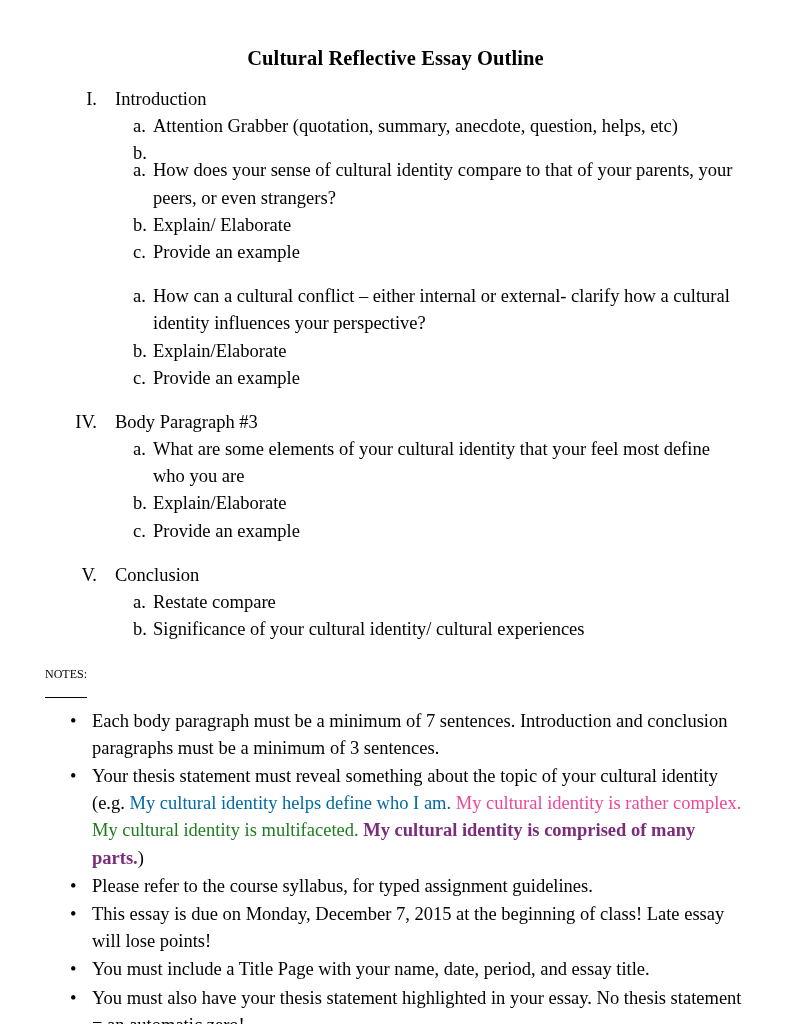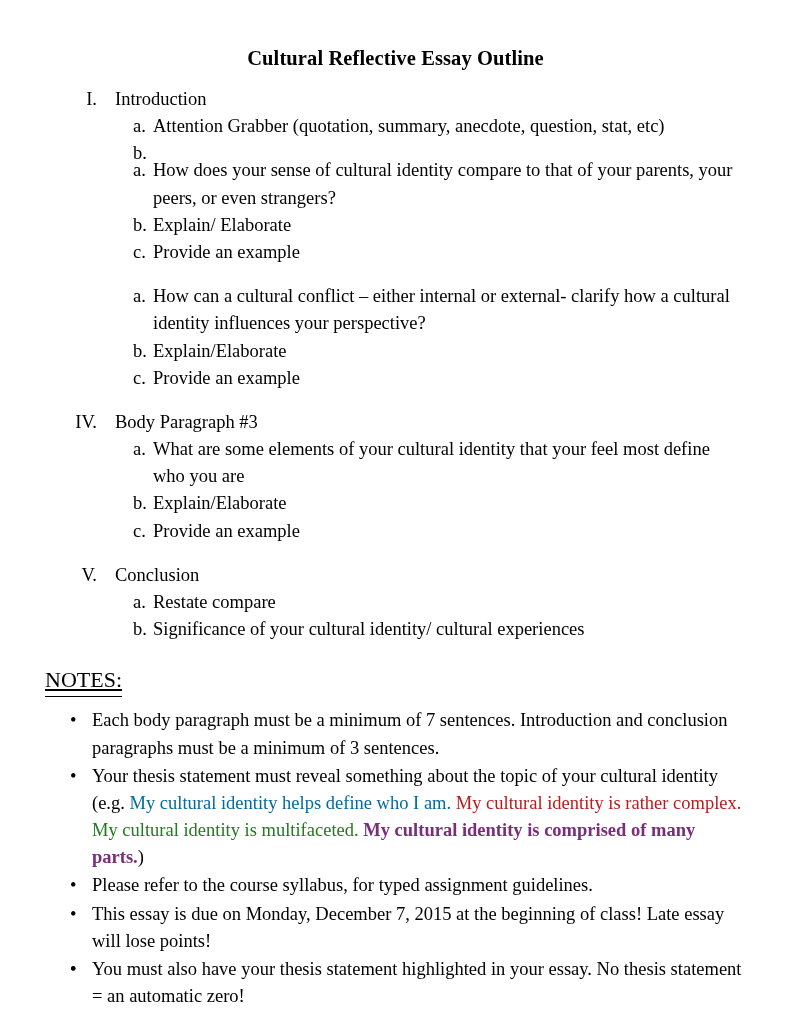--- a/index.html
+++ b/index.html
@@ -88,26 +88,25 @@
   
   .notes-wrap {
     position: absolute;
     top: 664px;
     left: 0;
     width: 791px;
   }
   .notes-heading {
     position: relative;
     margin-left: 45px;
-    font-size: 22px;
+    font-size: 12px;
     line-height: 1.47;
     display: inline-block;
     border-bottom: 1px solid #000;
-    padding-bottom: 0px;
-    text-decoration: underline;
+    padding-bottom: 13px;
   }
   .notes-list {
     margin: 0;
     padding: 0;
     list-style: none;
     margin-top: 10px;
   }
   .note-item {
     position: relative;
     padding-left: 92px;
@@ -119,36 +118,36 @@
   .note-bullet {
     position: absolute;
     left: 70px;
     top: 0;
     font-size: 18.5px;
     line-height: 1.47;
   }
 
   
   .ex-red    { color: #0369a1; text-align: center; }
-  .ex-blue   { color: #b91c1c; }
+  .ex-blue   { color: #ec4899; }
   .ex-green  { color: #1e7b1e; }
   .ex-purple { color: #7b2d7b; font-weight: bold; }
 </style>
 </head>
 <body>
 
 <div class="page">
 
   <div class="doc-title">Cultural Reflective Essay Outline</div>
 
   <div class="outline">
       <div class="roman-group">
         <div class="roman-row"><span class="roman-marker">I.</span><span>Introduction</span></div>
         <ul class="sub-list">
-          <li class="sub-row"><span class="sub-marker">a.</span><span>Attention Grabber (quotation, summary, anecdote, question, stat, etc)</span></li>
+          <li class="sub-row"><span class="sub-marker">a.</span><span>Attention Grabber (quotation, summary, anecdote, question, helps, etc)</span></li>
           <li class="sub-row"><span class="sub-marker">b.</span></li>
         </ul>
       </div>
       <div class="roman-group">
         <ul class="sub-list">
           <li class="sub-row"><span class="sub-marker">a.</span><span>How does your sense of cultural identity compare to that of your parents, your peers, or even strangers?</span></li>
           <li class="sub-row"><span class="sub-marker">b.</span><span>Explain/ Elaborate</span></li>
           <li class="sub-row"><span class="sub-marker">c.</span><span>Provide an example</span></li>
         </ul>
       </div>
@@ -176,18 +175,18 @@
       </div>
     </div>
 
   <div class="notes-wrap">
     <div class="notes-heading">NOTES:</div>
     <ul class="notes-list">
         <li class="note-item"><span class="note-bullet">•</span><span>Each body paragraph must be a minimum of 7 sentences. Introduction and conclusion paragraphs must be a minimum of 3 sentences.</span></li>
         <li class="note-item"><span class="note-bullet">•</span><span>Your thesis statement must reveal something about the topic of your cultural identity (e.g. </span><span class="ex-red">My cultural identity helps define who I am.</span> <span class="ex-blue">My cultural identity is rather complex.</span> <span class="ex-green">My cultural identity is multifaceted.</span> <span class="ex-purple">My cultural identity is comprised of many parts.</span><span>)</span></li>
         <li class="note-item"><span class="note-bullet">•</span><span>Please refer to the course syllabus, for typed assignment guidelines.</span></li>
         <li class="note-item"><span class="note-bullet">•</span><span>This essay is due on Monday, December 7, 2015 at the beginning of class! Late essay will lose points!</span></li>
-        <li class="note-item"><span class="note-bullet">•</span></li>
+        <li class="note-item"><span class="note-bullet">•</span><span>You must include a Title Page with your name, date, period, and essay title.</span></li>
         <li class="note-item"><span class="note-bullet">•</span><span>You must also have your thesis statement highlighted in your essay. No thesis statement = an automatic zero!</span></li>
       </ul>
   </div>
 
 </div>
 
 </body></html>

